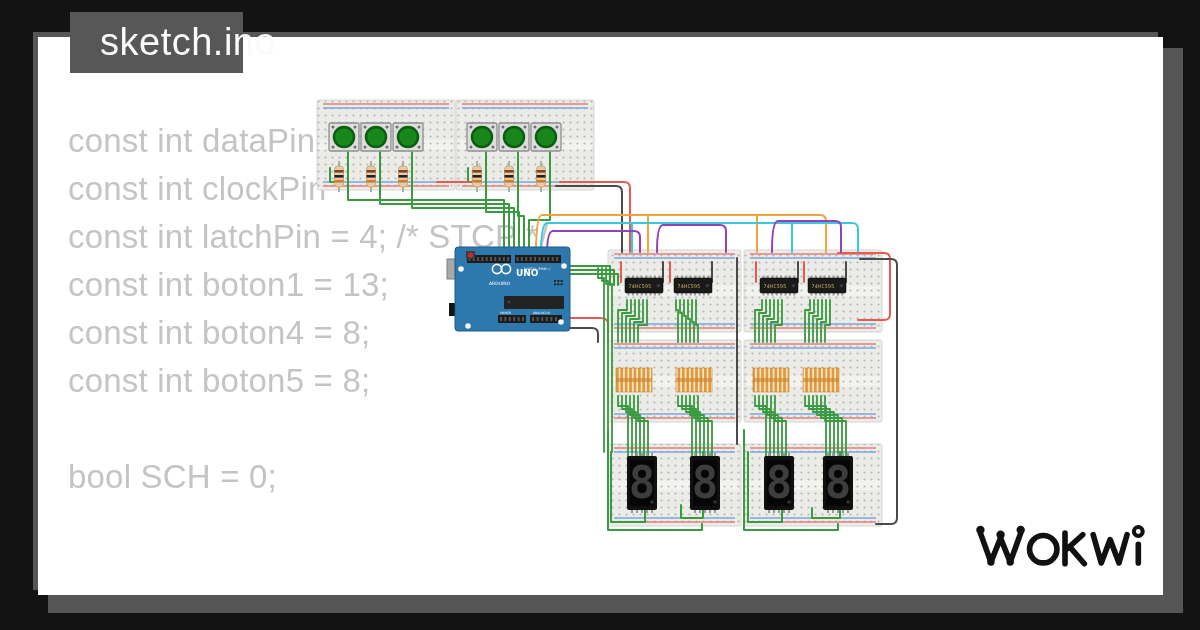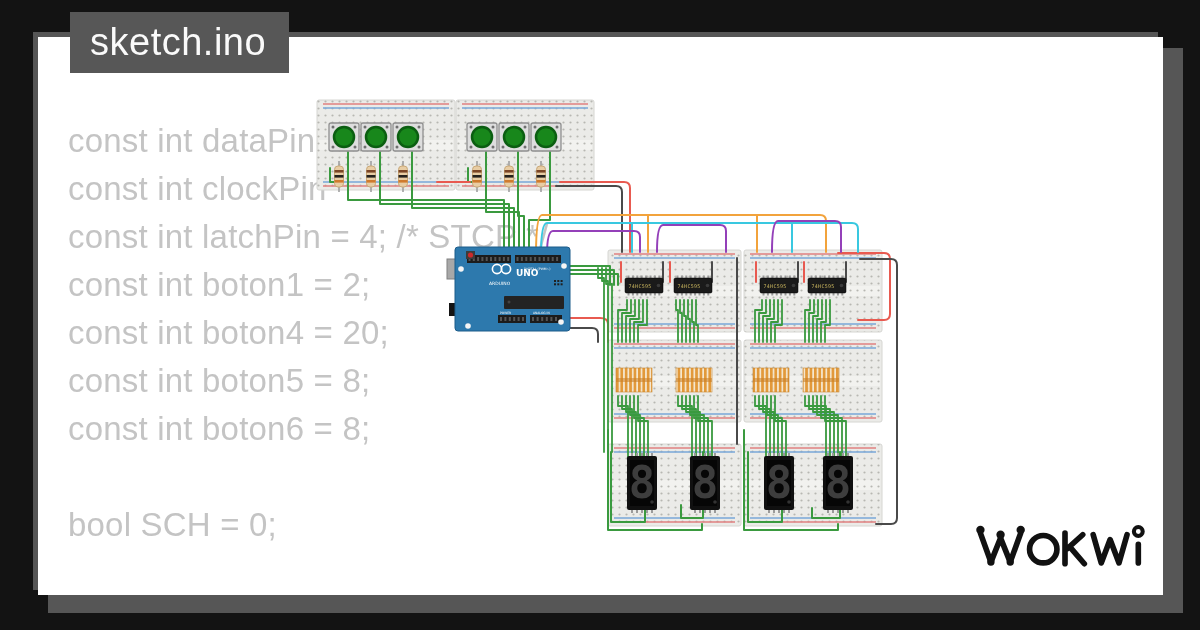--- a/index.html
+++ b/index.html
@@ -5,22 +5,22 @@
   html,body{margin:0;padding:0;}
   body{
     width:1200px;height:630px;position:relative;overflow:hidden;
     background:#131313;
     font-family:"Liberation Sans", sans-serif;
   }
   .shadow{position:absolute;left:48px;top:48px;width:1135px;height:565px;background:#565656;z-index:1;}
   .frame{position:absolute;left:33px;top:32px;width:1125px;height:558px;background:#565656;z-index:2;}
   .card{position:absolute;left:38px;top:37px;width:1125px;height:558px;background:#ffffff;z-index:3;overflow:hidden;}
   .title-box{
-    position:absolute;left:70px;top:12px;width:219px;height:61px;background:#575757;z-index:30;
-    display:flex;align-items:center;padding-left:20px;box-sizing:border-box;
+    position:absolute;left:70px;top:12px;width:173px;height:61px;background:#575757;z-index:30;
+    display:flex;align-items:center;padding-left:30px;box-sizing:border-box;
   }
   .title-box .t{font-size:38px;color:#fafafa;letter-spacing:0.5px;}
   .code{position:absolute;left:30px;top:80px;z-index:1;}
   .code-line{
     height:48px;line-height:48px;font-size:33px;color:#c4c4c4;
     white-space:pre;letter-spacing:0.2px;
   }
   #circuit-svg{position:absolute;left:0;top:0;z-index:10;pointer-events:none;}
   .logo{position:absolute;left:972px;top:517px;z-index:12;}
   .sr{position:absolute;width:1px;height:1px;overflow:hidden;clip-path:inset(50%);}
@@ -29,24 +29,23 @@
 <body>
 
 <div class="shadow"></div>
 <div class="frame"></div>
 
 <div class="card">
   <div class="code">
     <div class="code-line">const int dataPin</div>
     <div class="code-line">const int clockPin</div>
     <div class="code-line">const int latchPin = 4; /* STCP */</div>
-    <div class="code-line">const int boton1 = 2;</div>
-    <div class="code-line">const int boton4 = 20;</div>
+    <div class="code-line">const int boton1 = 13;</div>
+    <div class="code-line">const int boton4 = 8;</div>
     <div class="code-line">const int boton5 = 8;</div>
-    <div class="code-line">const int boton6 = 8;</div>
     <div class="code-line"></div>
     <div class="code-line">bool SCH = 0;</div>
   </div>
 </div>
 
 <div class="title-box">
   <span class="t">sketch.ino</span>
 </div>
 
 <svg id="circuit-svg" width="1200" height="630" viewBox="0 0 1200 630">

